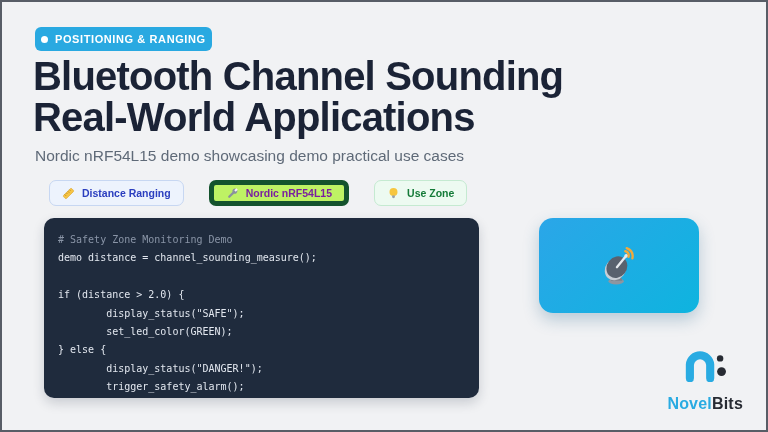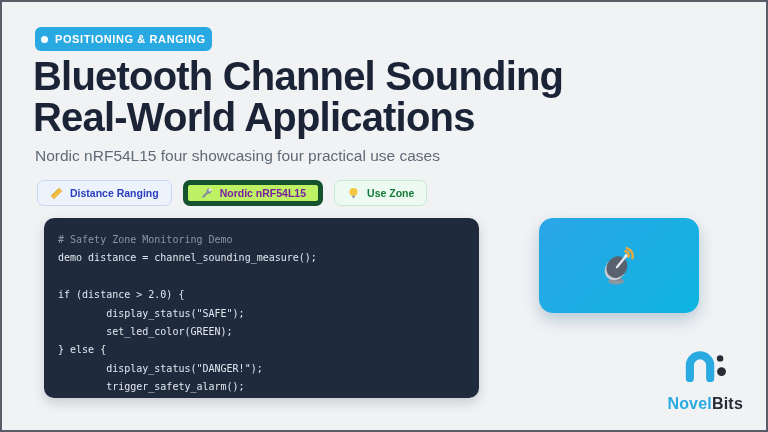--- a/index.html
+++ b/index.html
@@ -30,21 +30,21 @@
     line-height:41px; color:#1B2336;
   }
 
   
   .subtitle {
     position:absolute; left:33px; top:145px;
     font-size:15.5px; color:#5F6A78;
   }
 
   
-  .tags { position:absolute; left:35px; top:178px; display:flex; gap:11px; }
+  .tags { position:absolute; left:47px; top:178px; display:flex; gap:25px; }
   .pill {
     height:26px; display:inline-flex; align-items:center; gap:7px;
     padding:0 12px; border-radius:7px;
     font-size:10.5px; font-weight:bold;
   }
   .pill-blue   { background:#EDF3FD; border:1px solid #C7D7F2; color:#2B3EBF; }
   .pill-purple { background:#bef264; border:5px solid #14532d; color:#7A1FA0;justify-content:center; }
   .pill-green  { background:#EDFAF1; border:1px solid #C5EAD1; color:#147A38; }
   .pill svg { display:block; }
 
@@ -86,21 +86,21 @@
   <div class="badge">
     <span class="badge-dot"></span>
     <span>POSITIONING &amp; RANGING</span>
   </div>
 
   <h1 class="title">
     <span>Bluetooth Channel Sounding</span><br>
     <span>Real-World Applications</span>
   </h1>
 
-  <p class="subtitle">Nordic nRF54L15 four showcasing four practical use cases</p>
+  <p class="subtitle">Nordic nRF54L15 demo showcasing demo practical use cases</p>
 
   <div class="tags">
     <div class="pill pill-blue">
       <span>
         <svg width="13" height="13" viewBox="0 0 14 14">
           <g transform="rotate(-45 7 7)">
             <rect x="0.8" y="4.7" width="12.4" height="4.6" rx="1.1" fill="#F6C445" stroke="#D9A32E" stroke-width="0.6"></rect>
             <path d="M3.4 4.9 v2 M5.8 4.9 v1.5 M8.2 4.9 v2 M10.6 4.9 v1.5" stroke="#B07A1C" stroke-width="0.8" fill="none"></path>
           </g>
         </svg>

